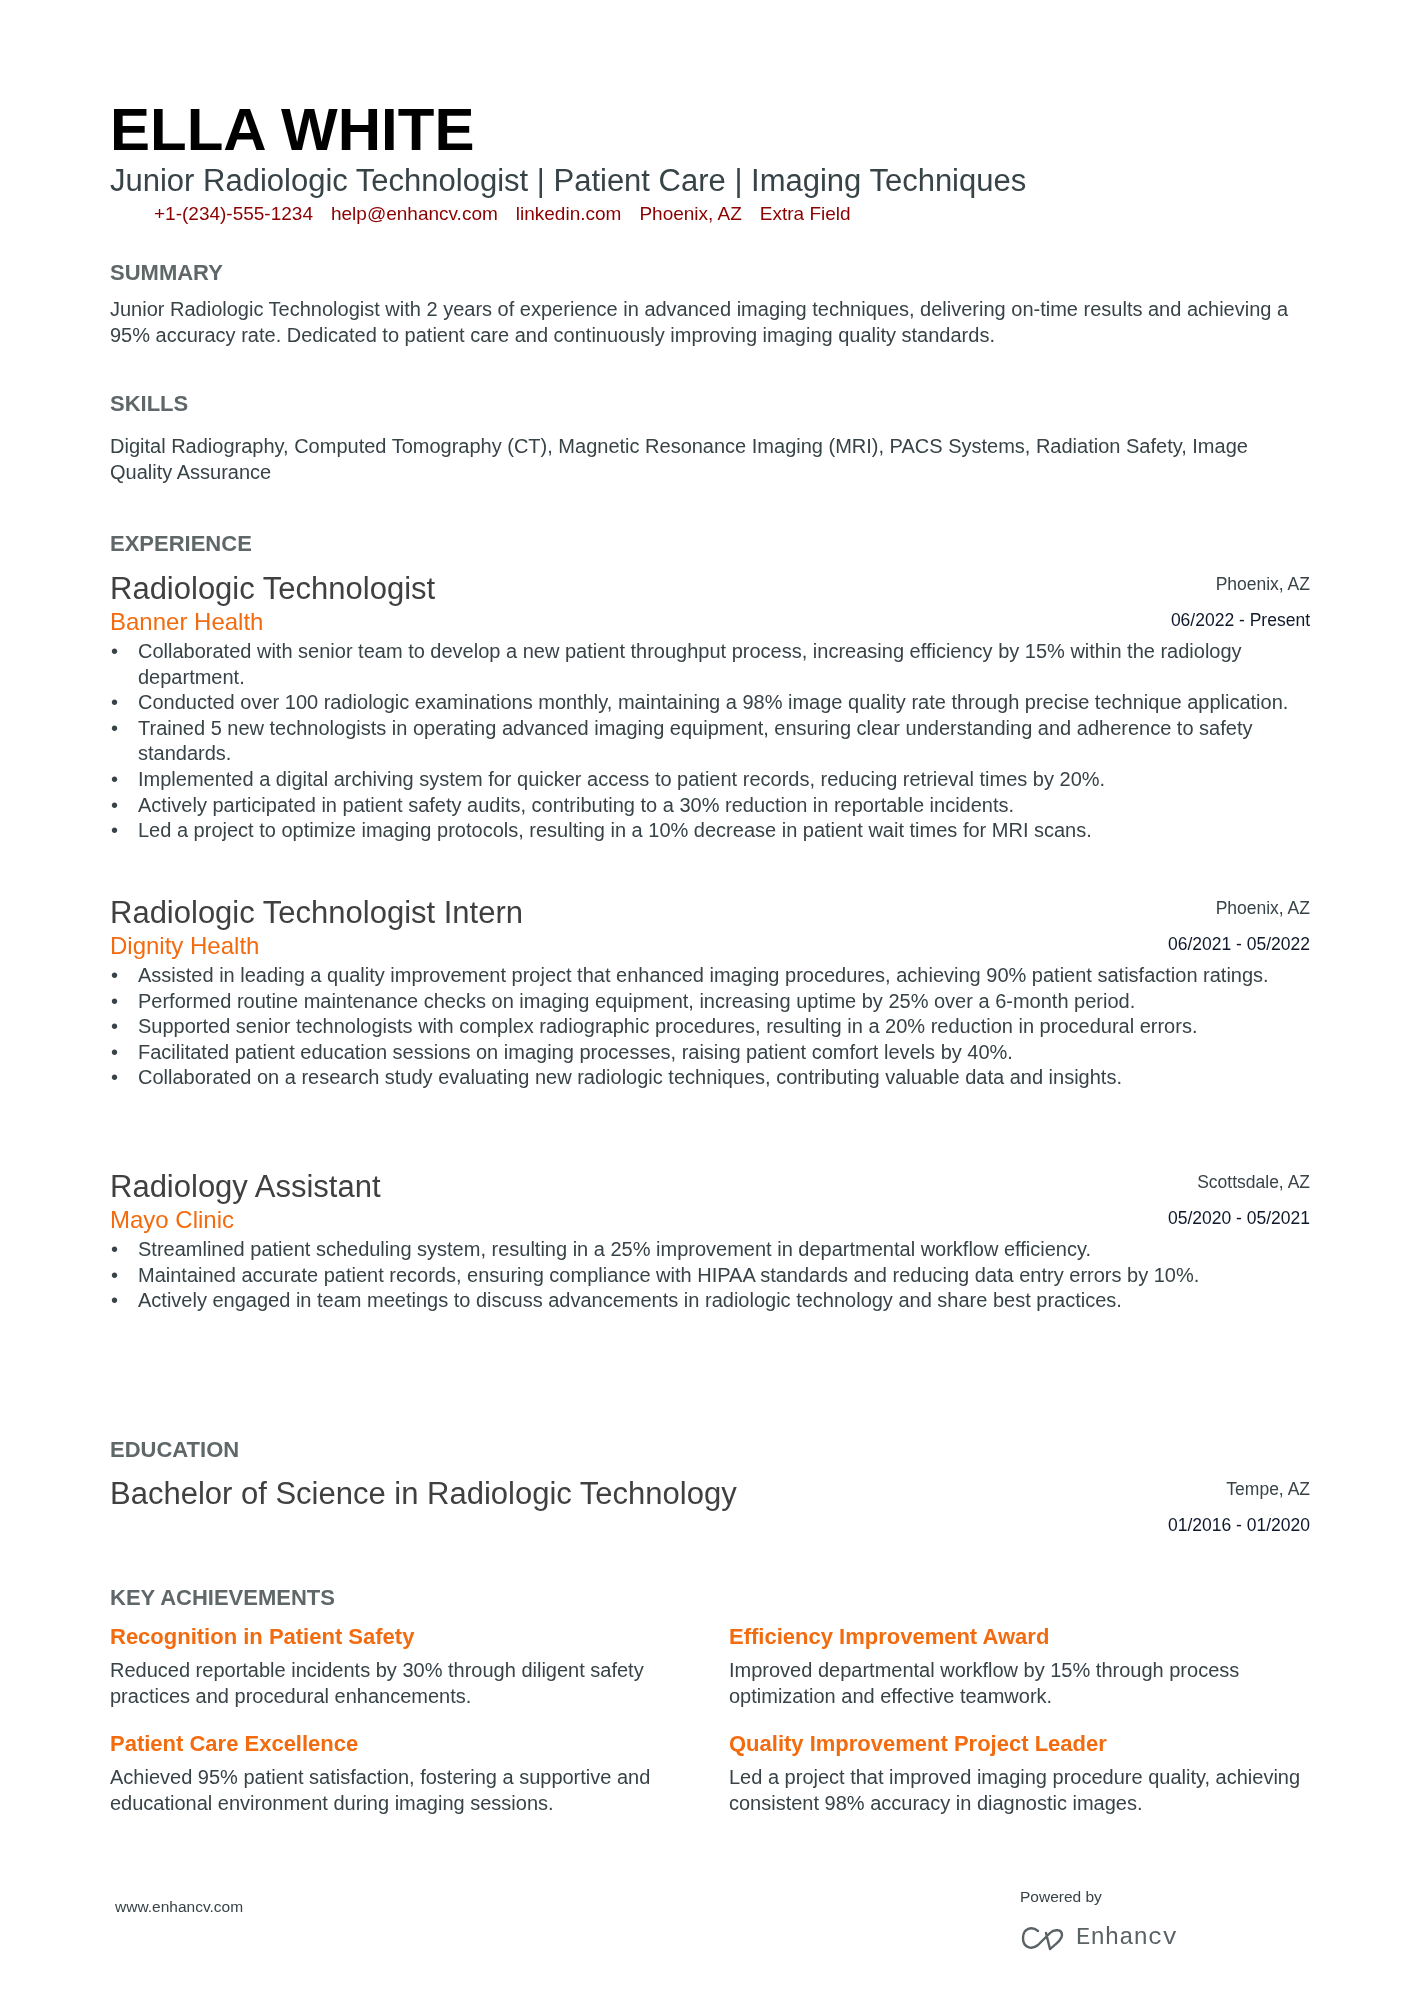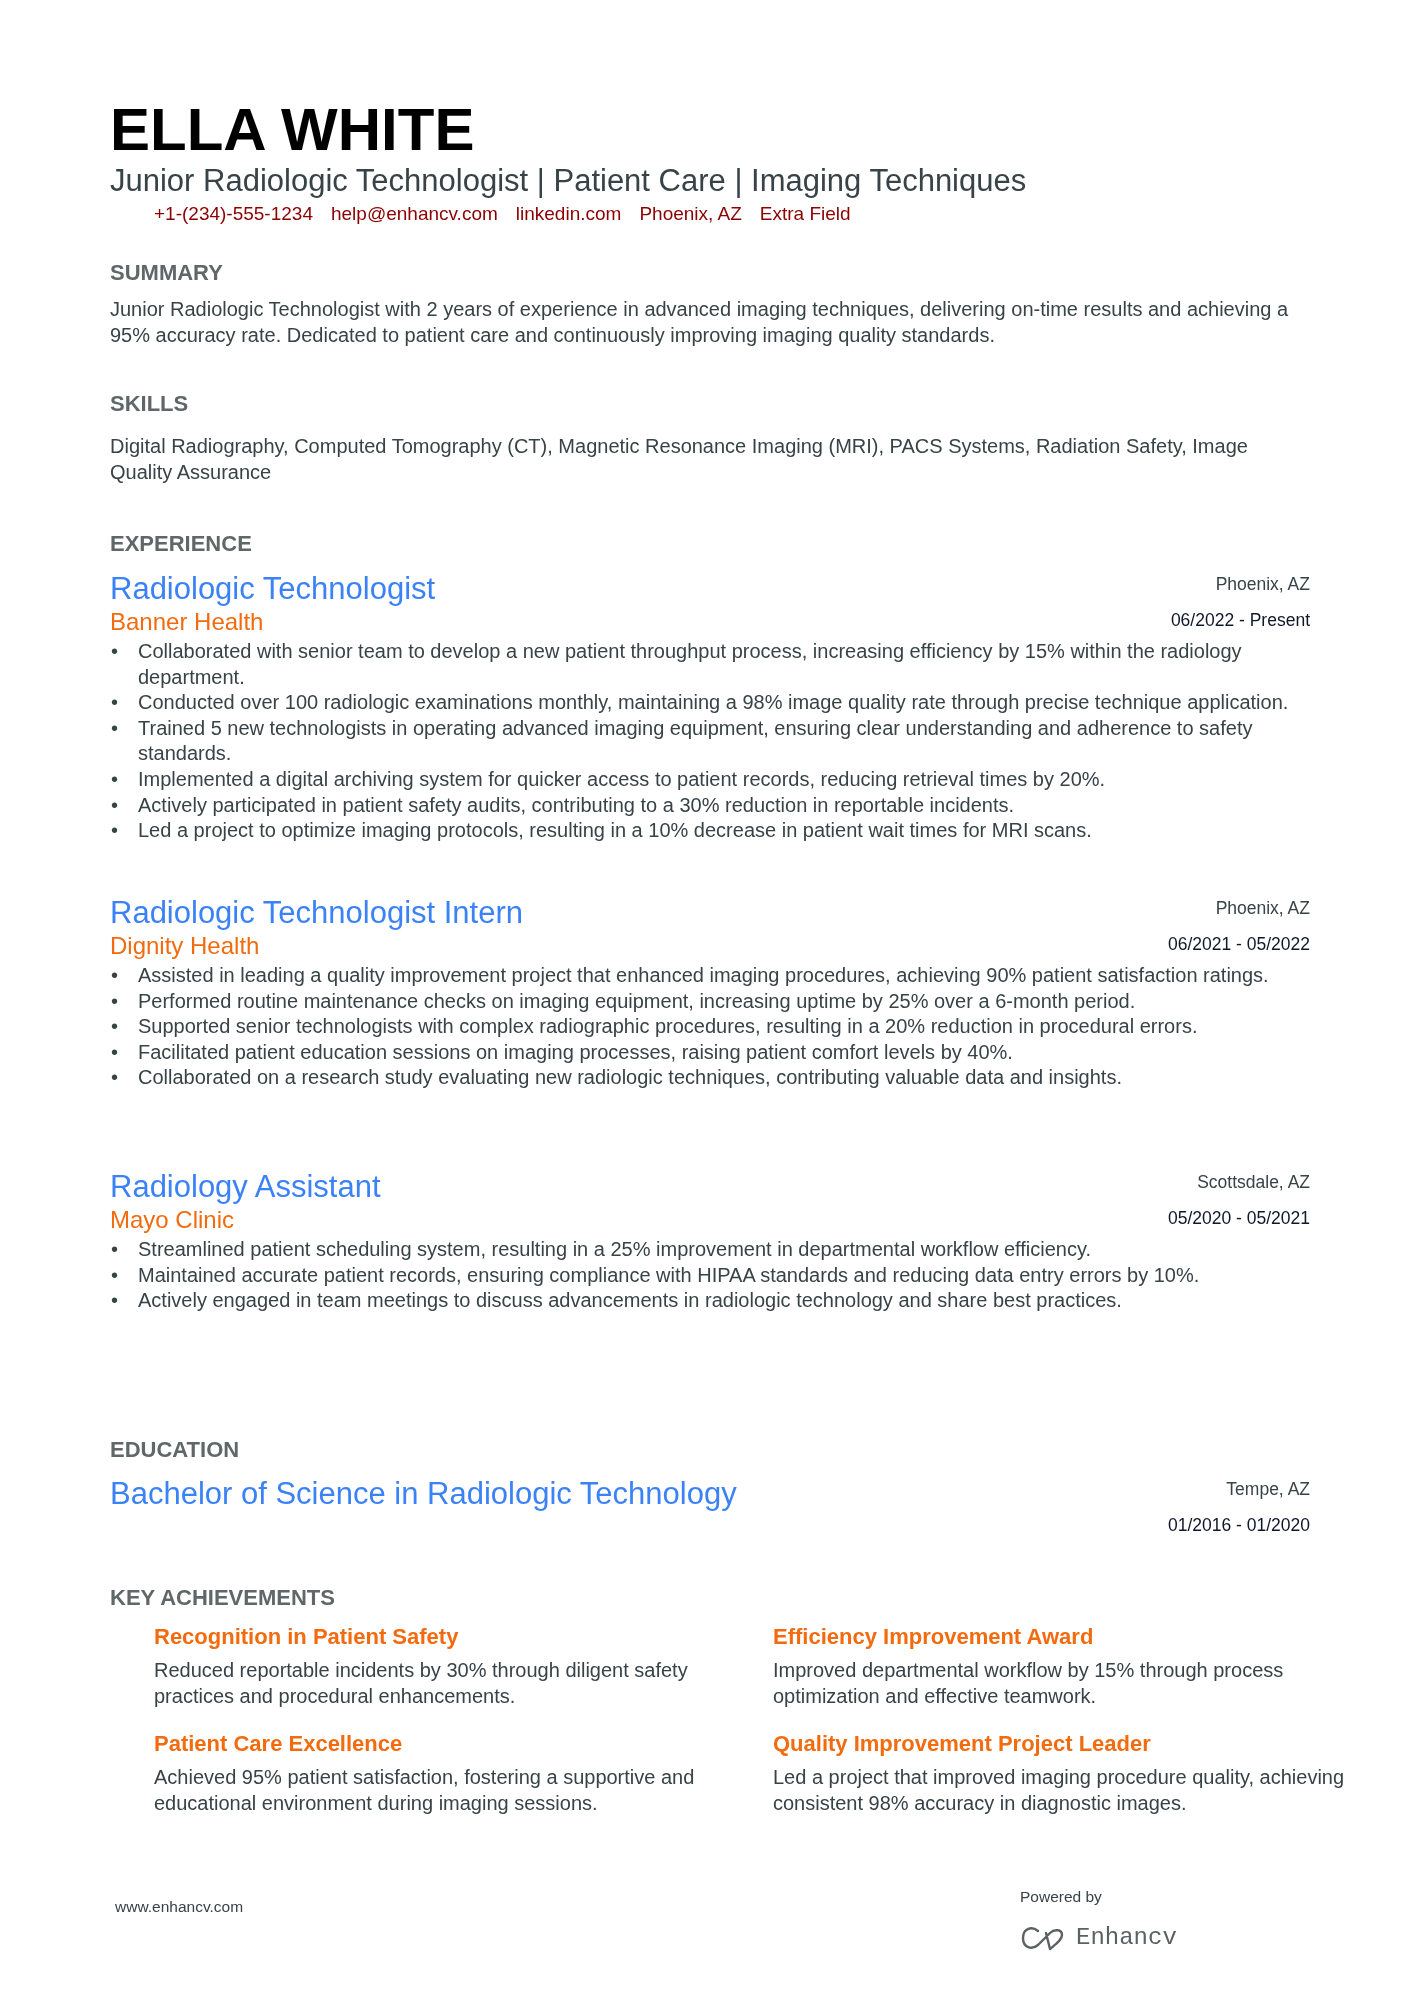--- a/index.html
+++ b/index.html
@@ -4,29 +4,29 @@
 <style>
   html, body { margin:0; padding:0; background:#ffffff; }
   body { width:1410px; height:1995px; position:relative; font-family:"Liberation Sans", sans-serif; color:#384347; overflow:hidden; }
   .page { position:absolute; left:110px; top:0; width:1200px; }
   .name { position:absolute; top:97px; left:0; font-size:60px; font-weight:bold; color:#000; letter-spacing:0px; line-height:66px; }
   .headline { position:absolute; top:162px; left:0; font-size:31px; color:#384347; line-height:38px; }
   .contacts { position:absolute; top:202px; left:0; font-size:19px; color:#8b0000; display:flex; gap:18px; line-height:24px;margin-left:44px; }
   .section-title { position:absolute; left:0; font-size:22px; font-weight:bold; color:#5f6769; line-height:28px; }
   .para { position:absolute; left:0; width:1200px; font-size:20px; line-height:25.6px; color:#384347; }
   .entry { position:absolute; left:0; width:1200px; }
-  .entry .role { font-size:31px; color:#3b82f6; line-height:36px; }
+  .entry .role { font-size:31px; color:#404040; line-height:36px; }
   .entry .org { font-size:24px; color:#f26b0f; line-height:30px; margin-top:0px; }
   .entry .org.dark { color:#384347; }
   .entry .loc { position:absolute; right:0; top:2px; font-size:17.5px; color:#384347; line-height:22px; }
   .entry .dates { position:absolute; right:0; top:38px; font-size:17.5px; color:#0f172a; line-height:22px; }
   .entry ul { margin:2px 0 0 0; padding:0 0 0 28px; list-style:none; }
   .entry li { font-size:20px; line-height:25.6px; color:#384347; position:relative; }
   .entry li::before { content:"\2022"; position:absolute; left:-27px; color:#384347; }
-  .ach { position:absolute; width:590px;margin-left:44px; }
+  .ach { position:absolute; width:590px; }
   .ach .t { font-size:22px; font-weight:bold; color:#f26b0f; line-height:28px; }
   .ach .d { font-size:20px; line-height:25.6px; color:#384347; margin-top:7px; }
   .footer-left { position:absolute; left:115px; top:1898px; font-size:15.5px; color:#384347; }
   .footer-right { position:absolute; left:1020px; top:1888px; display:flex; gap:18px;flex-direction:column; }
   .footer-right .pb { font-size:15.5px; color:#384347; }
   .brand { display:flex; align-items:center; gap:10px; font-size:24px; color:#5a6265;font-family:Liberation Mono, monospace; }
 </style>
 </head>
 <body>
 

